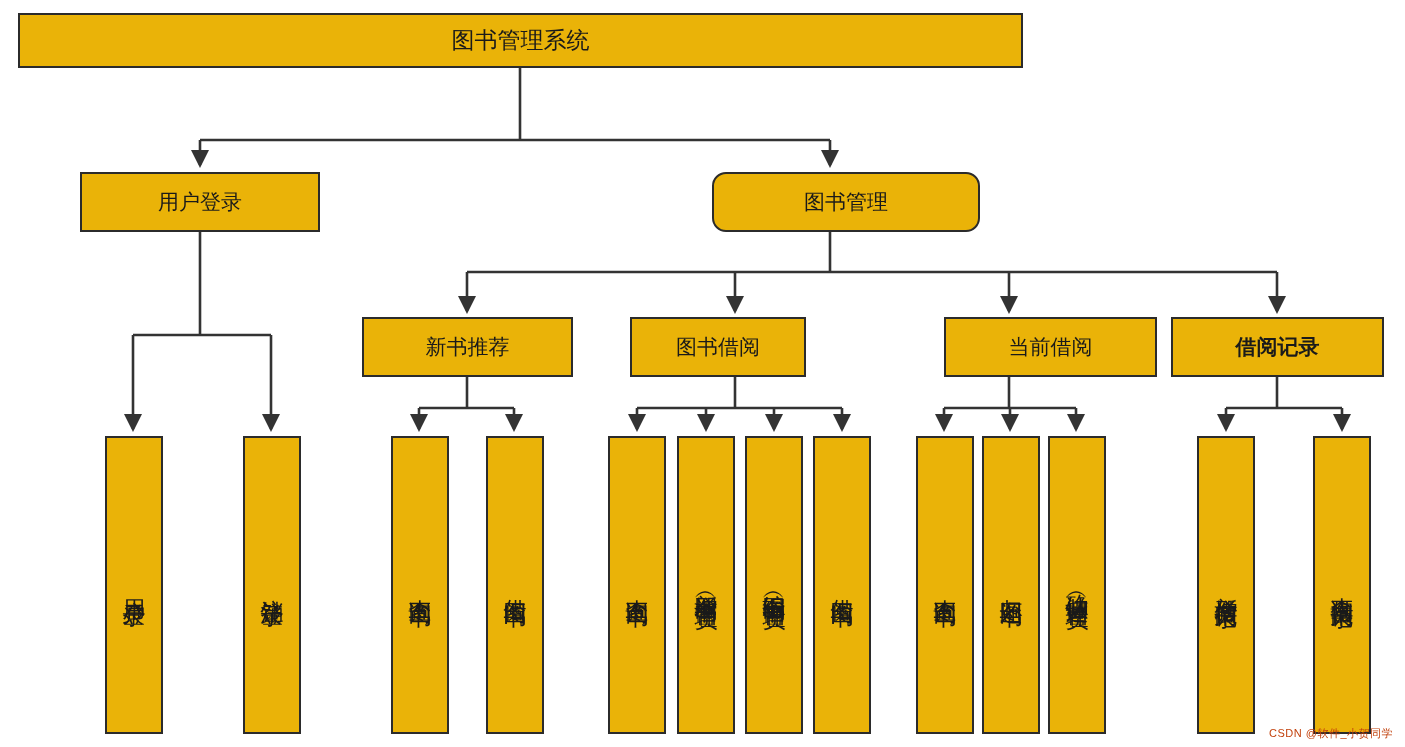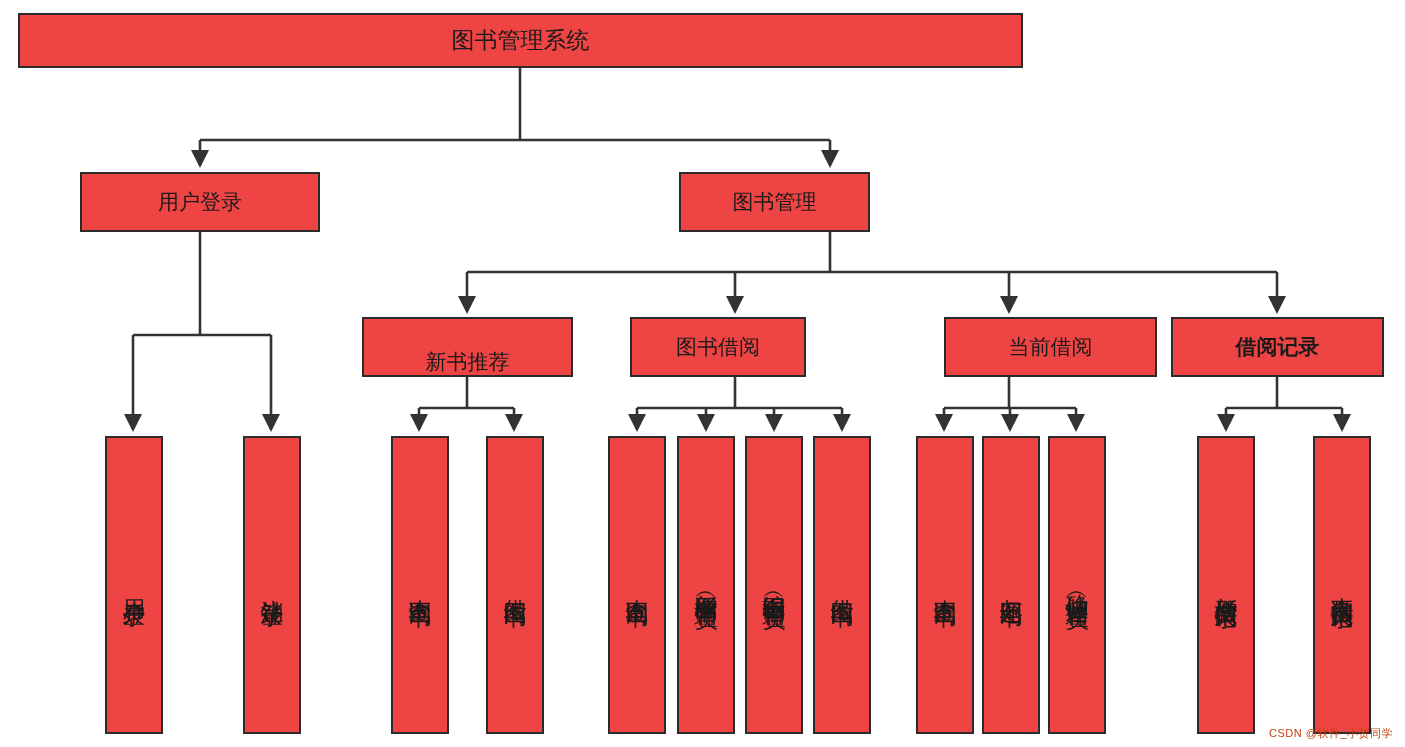--- a/index.html
+++ b/index.html
@@ -22,21 +22,21 @@
     position: absolute;
     left: 0;
     top: 0;
     width: 1405px;
     height: 747px;
     pointer-events: none;
   }
   .node {
     position: absolute;
     box-sizing: border-box;
-    background: #ef4444;
+    background: #eab308;
     border: 2px solid #2b2b2b;
     display: flex;
     align-items: center;
     justify-content: center;
     z-index: 2;
   }
   .node .label {
     color: #1a1a1a;
     line-height: 1.18;
     white-space: nowrap;
@@ -127,25 +127,25 @@
     </g>
   </svg>
 
   <div class="node root" style="left:18px; top:13px; width:1005px; height:55px;">
     <span class="label">图书管理系统</span>
   </div>
 
   <div class="node branch" style="left:80px; top:172px; width:240px; height:60px;">
     <span class="label">用户登录</span>
   </div>
-  <div class="node branch" style="left:679px; top:172px; width:191px; height:60px;">
+  <div class="node branch" style="left:712px; top:172px; width:268px; height:60px;border-radius:14px;">
     <span class="label">图书管理</span>
   </div>
 
-  <div class="node branch" style="left:362px; top:317px; width:211px; height:60px;align-items:flex-end;">
+  <div class="node branch" style="left:362px; top:317px; width:211px; height:60px;">
     <span class="label">新书推荐</span>
   </div>
   <div class="node branch" style="left:630px; top:317px; width:176px; height:60px;">
     <span class="label">图书借阅</span>
   </div>
   <div class="node branch" style="left:903px; top:317px; width:213px; height:60px;margin-left:41px;">
     <span class="label">当前借阅</span>
   </div>
   <div class="node branch" style="left:1171px; top:317px; width:213px; height:60px;font-weight:bold;">
     <span class="label">借阅记录</span>

